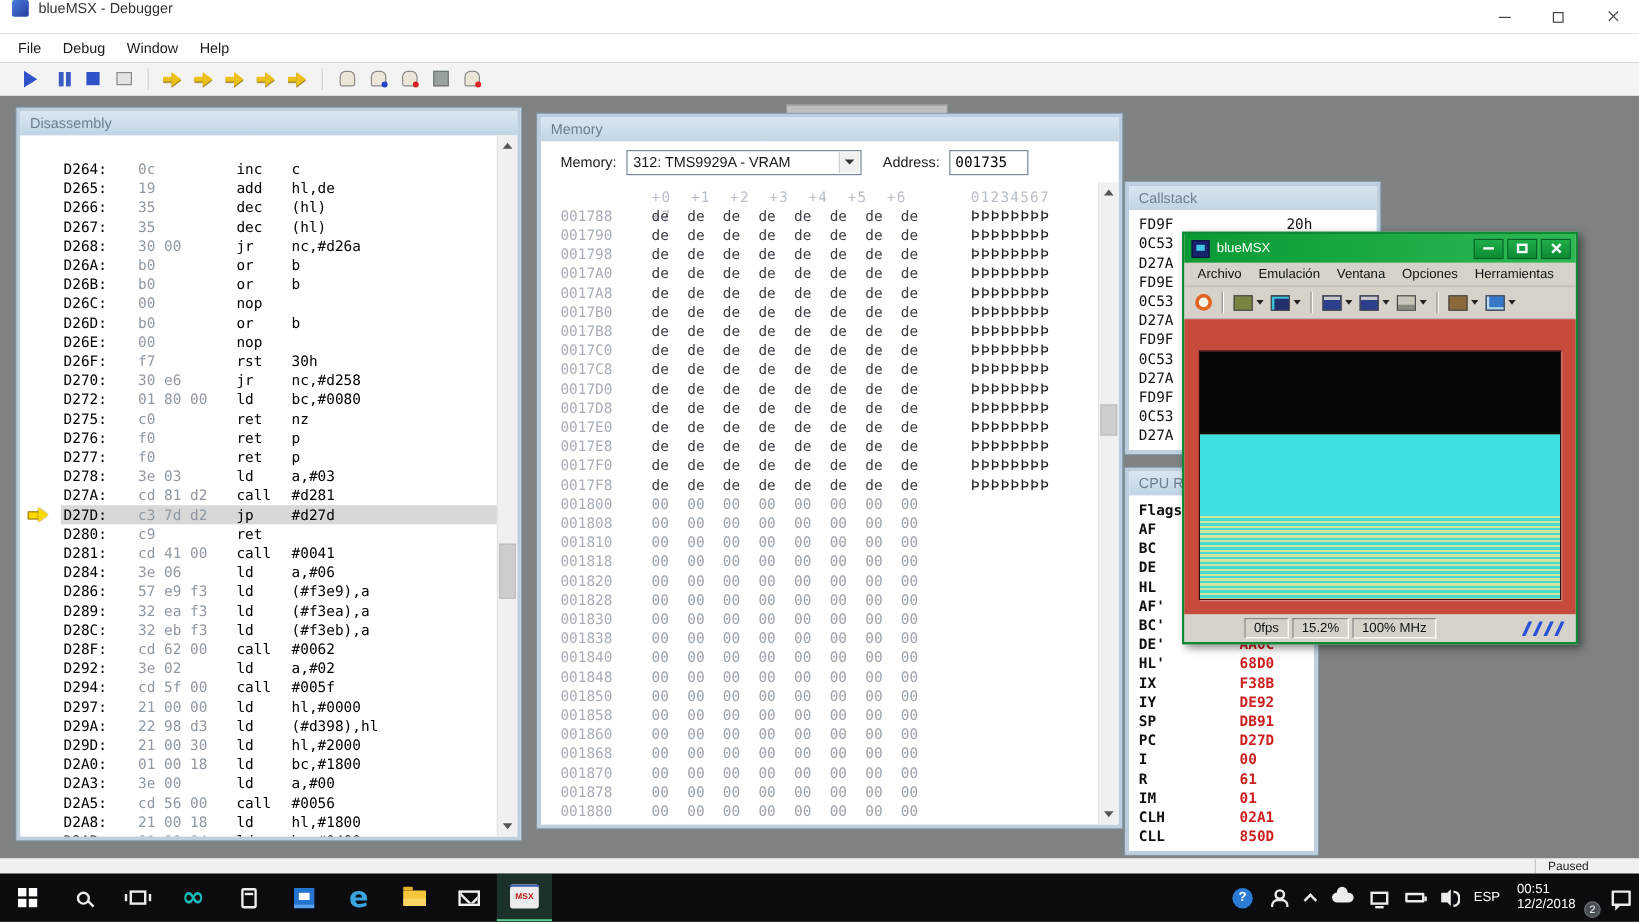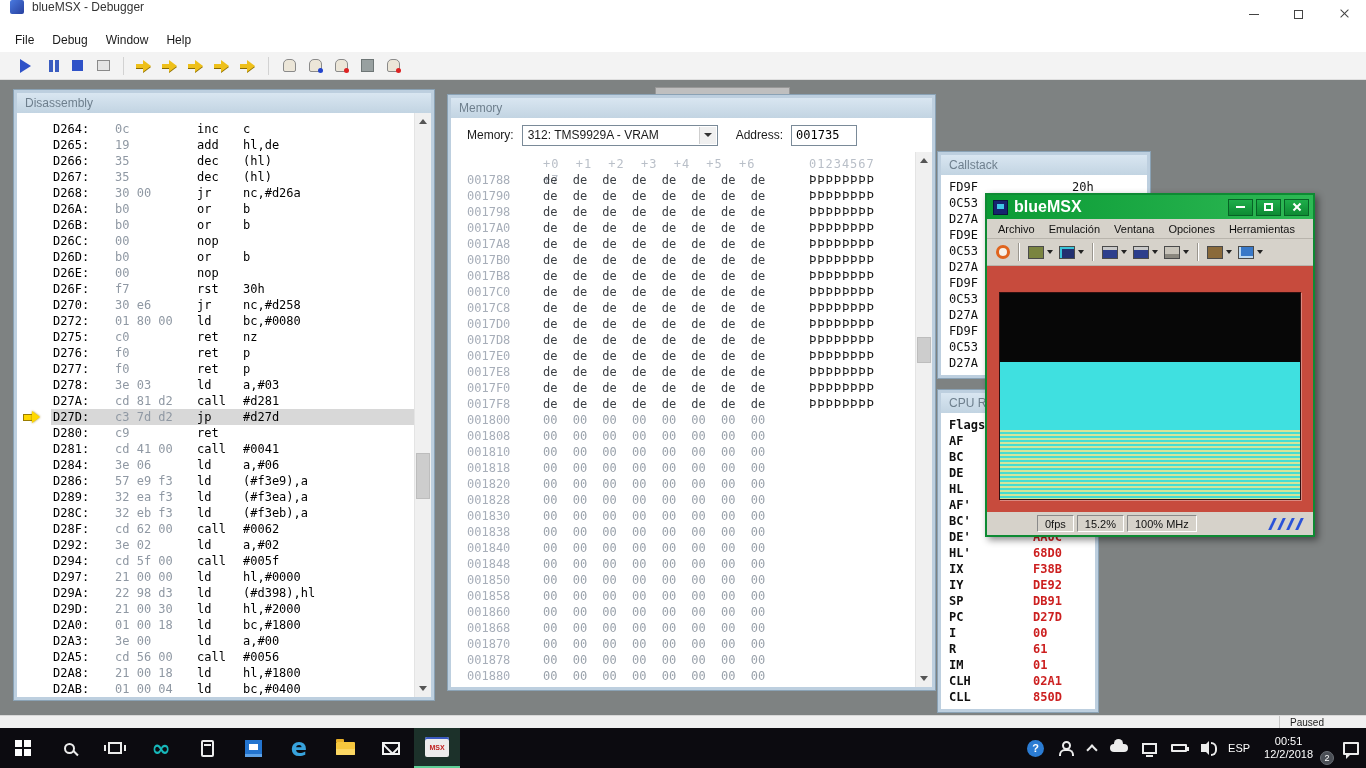--- a/index.html
+++ b/index.html
@@ -51,21 +51,21 @@
   
   .vscroll{position:absolute;right:0;top:0;bottom:0;width:17px;background:#f0f0f0;border-left:1px solid #e4e4e4}
   .vscroll.below-ctl{top:34px}
   .sb-btn{height:17px;display:flex;align-items:center;justify-content:center}
   .sb-btn.bottom{position:absolute;bottom:0;left:0;right:0}
   .tri-up{width:0;height:0;border-bottom:5px solid #555;border-left:4px solid transparent;border-right:4px solid transparent}
   .tri-down{width:0;height:0;border-top:5px solid #555;border-left:4px solid transparent;border-right:4px solid transparent}
   .sb-thumb{position:absolute;left:1px;right:1px;background:#cdcdcd;border:1px solid #bdbdbd}
 
   
-  .da-list{padding-top:8px;font:12px/16px "DejaVu Sans Mono",monospace}
+  .da-list{padding-top:20px;font:12px/16px "DejaVu Sans Mono",monospace}
   .da-line{display:flex;height:16px;padding-left:36px;position:relative}
   .da-line.current{background:linear-gradient(to right,#fff 0 34px,#d8d8d8 34px)}
   .da-line.current::before{content:"";position:absolute;left:7px;top:6px;width:8px;height:5px;background:#ffd800;box-shadow:0 0 0 1px #9a7d00}
   .da-line.current::after{content:"";position:absolute;left:15px;top:2px;border-left:8px solid #ffd800;border-top:6px solid transparent;border-bottom:6px solid transparent;filter:drop-shadow(0 0 1px #9a7d00)}
   .da-addr{width:62px;color:#000}
   .da-bytes{width:82px;color:#8f98a3}
   .da-op{width:46px;color:#000}
   .da-arg{color:#000}
 
   
@@ -91,21 +91,21 @@
   .reg-list{padding-top:4px}
   .reg-row{display:flex;height:16px;line-height:16px;padding-left:8px;font:bold 12px/16px "DejaVu Sans Mono",monospace}
   .reg-name{width:84px;color:#101010}
   .reg-val{color:#cc1f1f}
 
   
   .emu{position:absolute;left:985px;top:113px;width:330px;height:344px;background:#d6d2ca;border:2px solid #0d8a33;box-shadow:3px 3px 7px rgba(0,0,0,.45);z-index:9}
   .emu-title{height:24px;background:linear-gradient(90deg,#0a9a34,#2eb955);display:flex;align-items:center;padding:0 4px}
   .emu-icon{width:15px;height:15px;background:#16246e;border:1px solid #0a1440;margin:0 6px 0 2px;position:relative}
   .emu-icon::after{content:"";position:absolute;left:3px;top:3px;width:7px;height:5px;background:#3fc8e8}
-  .emu-title-text{color:#fff;font-size:16px;font-weight:bold;flex:1}
+  .emu-title-text{color:#fff;font-size:11px;font-weight:normal;flex:1}
   .emu-btn{width:25px;height:17px;margin-left:3px;background:linear-gradient(#1fae4a,#0d8a33);border:1px solid #076226;display:flex;align-items:center;justify-content:center;position:relative}
   .eg-min{width:9px;height:2px;background:#fff}
   .eg-max{width:9px;height:8px;border:2px solid #fff}
   .eg-close{position:relative;width:10px;height:10px}
   .eg-close::before,.eg-close::after{content:"";position:absolute;left:0;top:4px;width:10px;height:2px;background:#fff}
   .eg-close::before{transform:rotate(45deg)} .eg-close::after{transform:rotate(-45deg)}
   .emu-menus{height:20px;display:flex;align-items:center;padding-left:4px;border-bottom:1px solid #b8b4ac;background:#d6d2ca}
   .emu-menu{font-size:11px;color:#111;padding:0 7px}
   .emu-toolbar{height:27px;display:flex;align-items:center;padding-left:6px;border-bottom:1px solid #b8b4ac;background:#d6d2ca}
   .e-sep{width:2px;height:18px;border-left:1px solid #9a968e;border-right:1px solid #fff;margin:0 5px}
@@ -164,21 +164,21 @@
   .cloud-glyph{position:relative;width:18px;height:8px;background:#ececec;border-radius:8px}
   .cloud-glyph::before{content:"";position:absolute;top:-5px;left:4px;width:9px;height:9px;background:#ececec;border-radius:50%}
   .net-glyph{width:15px;height:11px;border:2px solid #ececec;position:relative}
   .net-glyph::after{content:"";position:absolute;left:2px;bottom:-5px;width:7px;height:2px;background:#ececec}
   .bat-glyph{width:16px;height:8px;border:2px solid #ececec;border-radius:1px;position:relative}
   .bat-glyph::after{content:"";position:absolute;right:-4px;top:1px;width:2px;height:4px;background:#ececec}
   .spk-glyph{position:relative;width:5px;height:8px;background:#ececec;margin-right:8px}
   .spk-glyph::before{content:"";position:absolute;left:1px;top:-3px;border-top:7px solid transparent;border-bottom:7px solid transparent;border-right:7px solid #ececec}
   .spk-glyph::after{content:"";position:absolute;left:10px;top:-2px;width:4px;height:10px;border:2px solid #ececec;border-left:none;border-radius:0 6px 6px 0}
   .lang-text{color:#fff;font-size:11px}
-  .clock{color:#fff;font-size:11px;line-height:13px;text-align:center}
+  .clock{color:#fff;font-size:11px;line-height:13px;}
   .badge{align-self:flex-end;margin:0 2px 3px 0;width:14px;height:14px;border-radius:50%;background:#4a4e55;border:1px solid #6a6e75;color:#fff;font-size:9px;display:flex;align-items:center;justify-content:center}
   .ac-glyph{width:16px;height:13px;border:2px solid #ececec;border-radius:1px;position:relative}
   .ac-glyph::after{content:"";position:absolute;bottom:-6px;left:1px;border-top:5px solid #ececec;border-right:5px solid transparent}
 </style>
 </head>
 <body>
 
 <div class="screen">
 
   <div class="titlebar">

